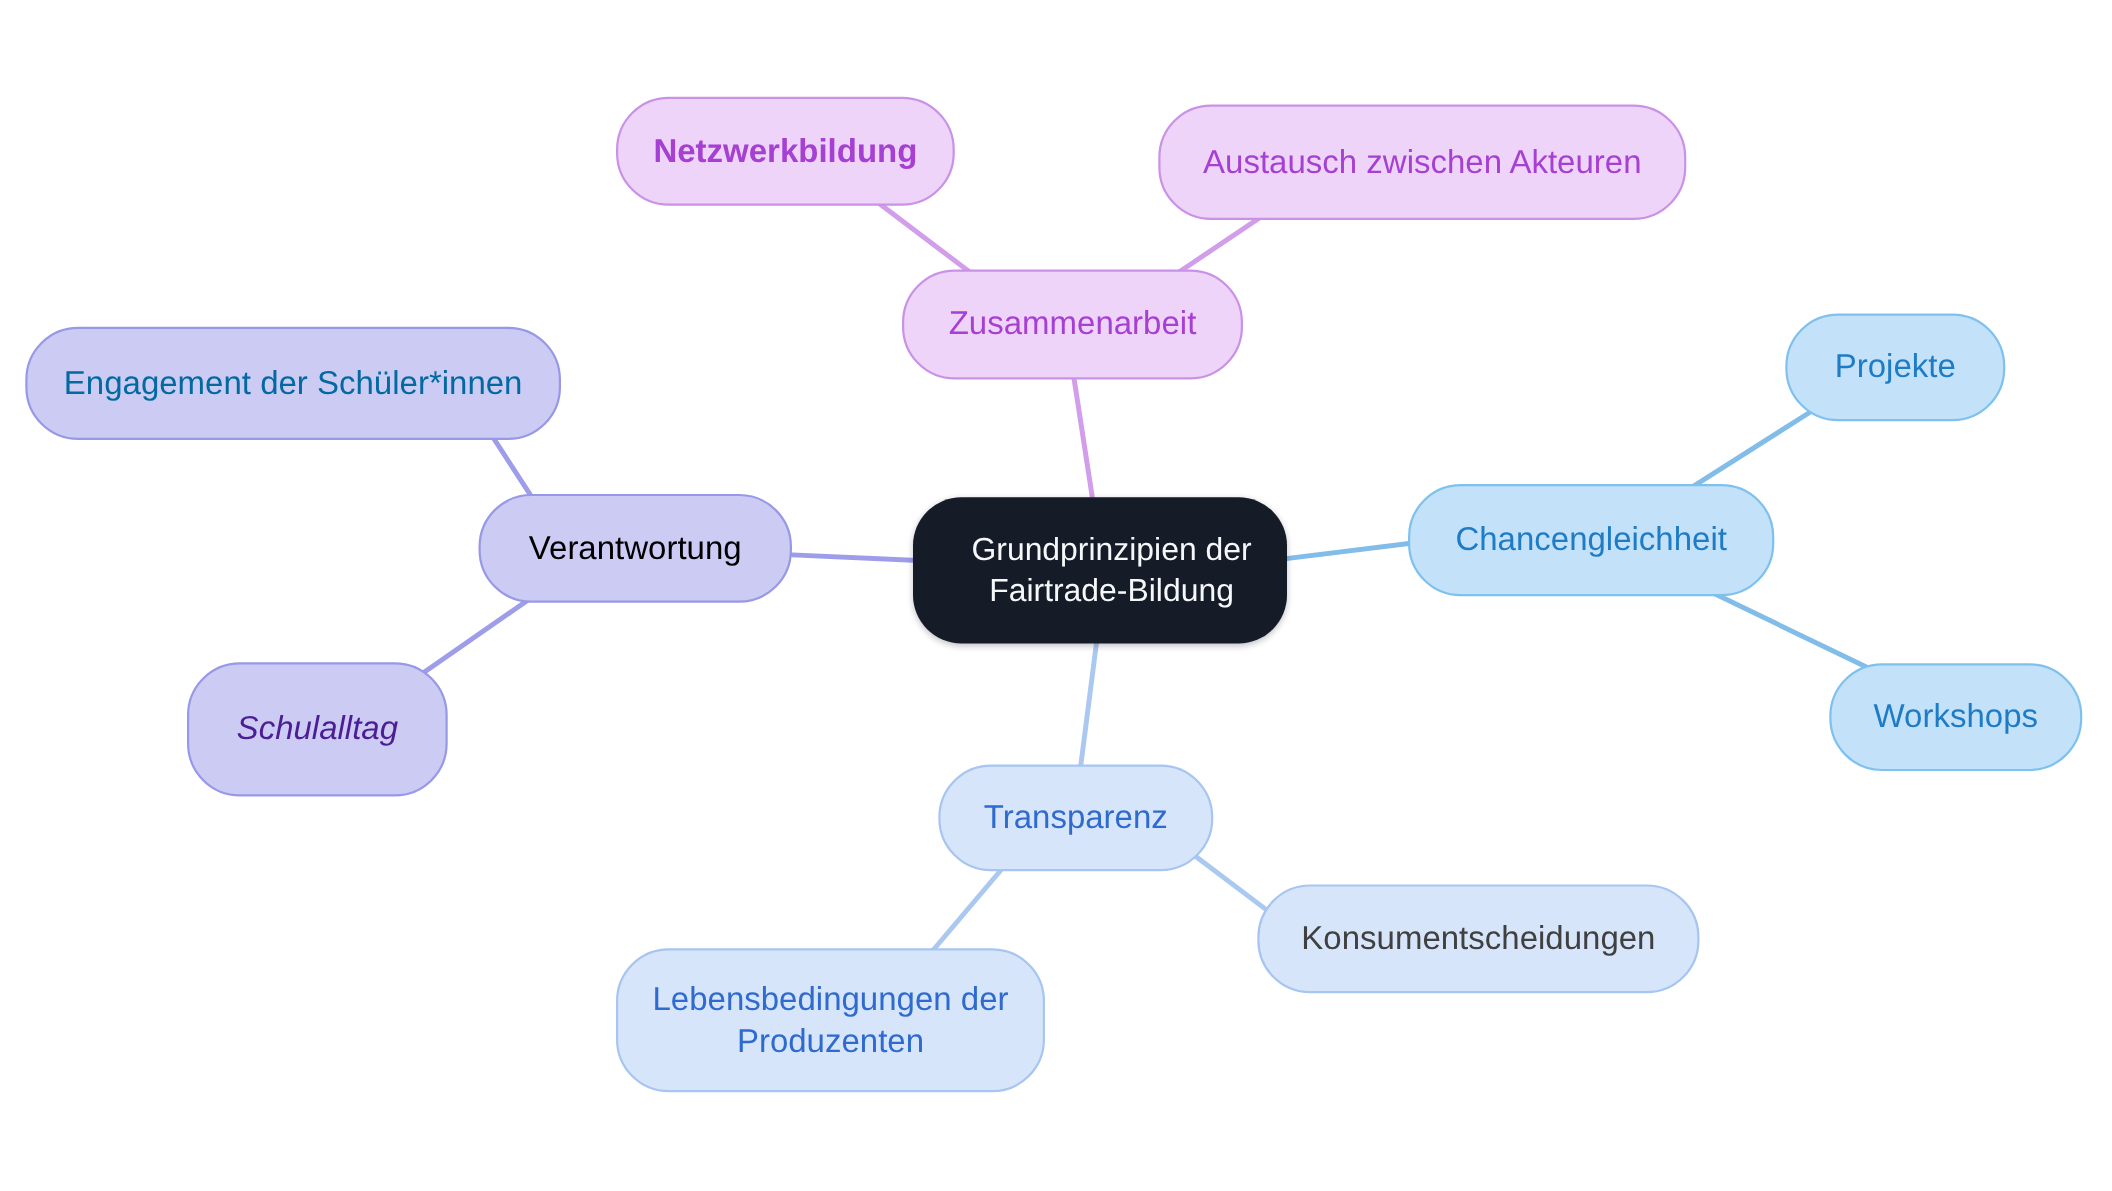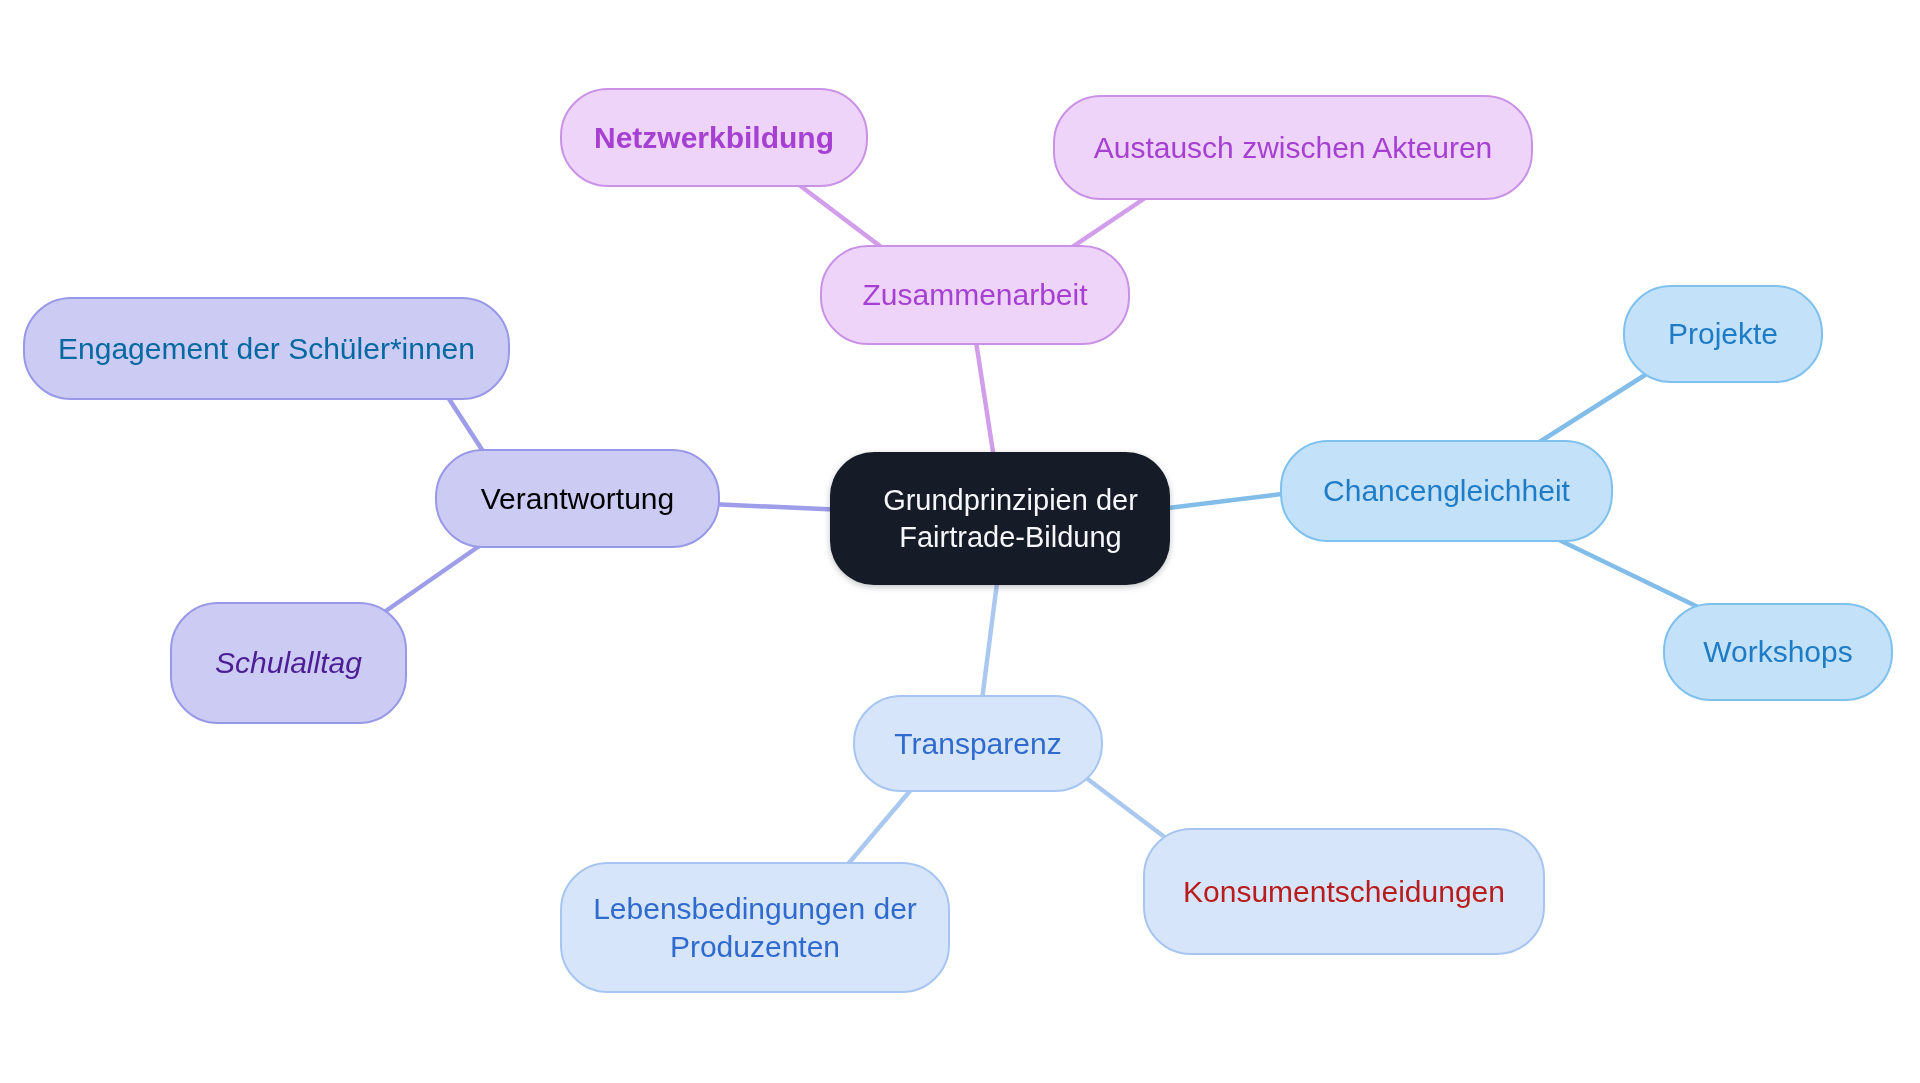--- a/index.html
+++ b/index.html
@@ -78,15 +78,15 @@
   <div class="node" style="left: 435px; top: 449px; width: 285px; height: 99px; background: rgb(203, 203, 244); border-color: rgb(152, 152, 232); color: #000000;">Verantwortung</div>
   <div class="node" style="left: 23px; top: 297px; width: 487px; height: 103px; background: rgb(203, 203, 244); border-color: rgb(152, 152, 232); color: #0369a1;">Engagement der Schüler*innen</div>
   <div class="node" style="left: 170px; top: 602px; width: 237px; height: 122px; background: rgb(203, 203, 244); border-color: rgb(152, 152, 232); color: #4c1d95; font-style: italic;">Schulalltag</div>
 
   <div class="node" style="left: 1280px; top: 440px; width: 333px; height: 102px; background: rgb(195, 225, 248); border-color: rgb(126, 193, 238); color: rgb(30, 124, 199);">Chancengleichheit</div>
   <div class="node" style="left: 1623px; top: 285px; width: 200px; height: 98px; background: rgb(195, 225, 248); border-color: rgb(126, 193, 238); color: rgb(30, 124, 199);">Projekte</div>
   <div class="node" style="left: 1663px; top: 585px; width: 230px; height: 98px; background: rgb(195, 225, 248); border-color: rgb(126, 193, 238); color: rgb(30, 124, 199); margin-top: 18px;">Workshops</div>
 
   <div class="node" style="left: 853px; top: 695px; width: 250px; height: 97px; background: rgb(215, 229, 250); border-color: rgb(166, 197, 241); color: rgb(47, 107, 206);">Transparenz</div>
   <div class="node" style="left: 560px; top: 862px; width: 390px; height: 131px; background: rgb(215, 229, 250); border-color: rgb(166, 197, 241); color: rgb(47, 107, 206);">Lebensbedingungen der Produzenten</div>
-  <div class="node" style="left: 1143px; top: 828px; width: 402px; height: 127px; background: rgb(215, 229, 250); border-color: rgb(166, 197, 241); color: #b91c1c;">Konsumentscheidungen</div>
+  <div class="node" style="left: 1143px; top: 804px; width: 402px; height: 99px; background: rgb(215, 229, 250); border-color: rgb(166, 197, 241); color: #404040;">Konsumentscheidungen</div>
 
 </div>
 
 </body></html>

